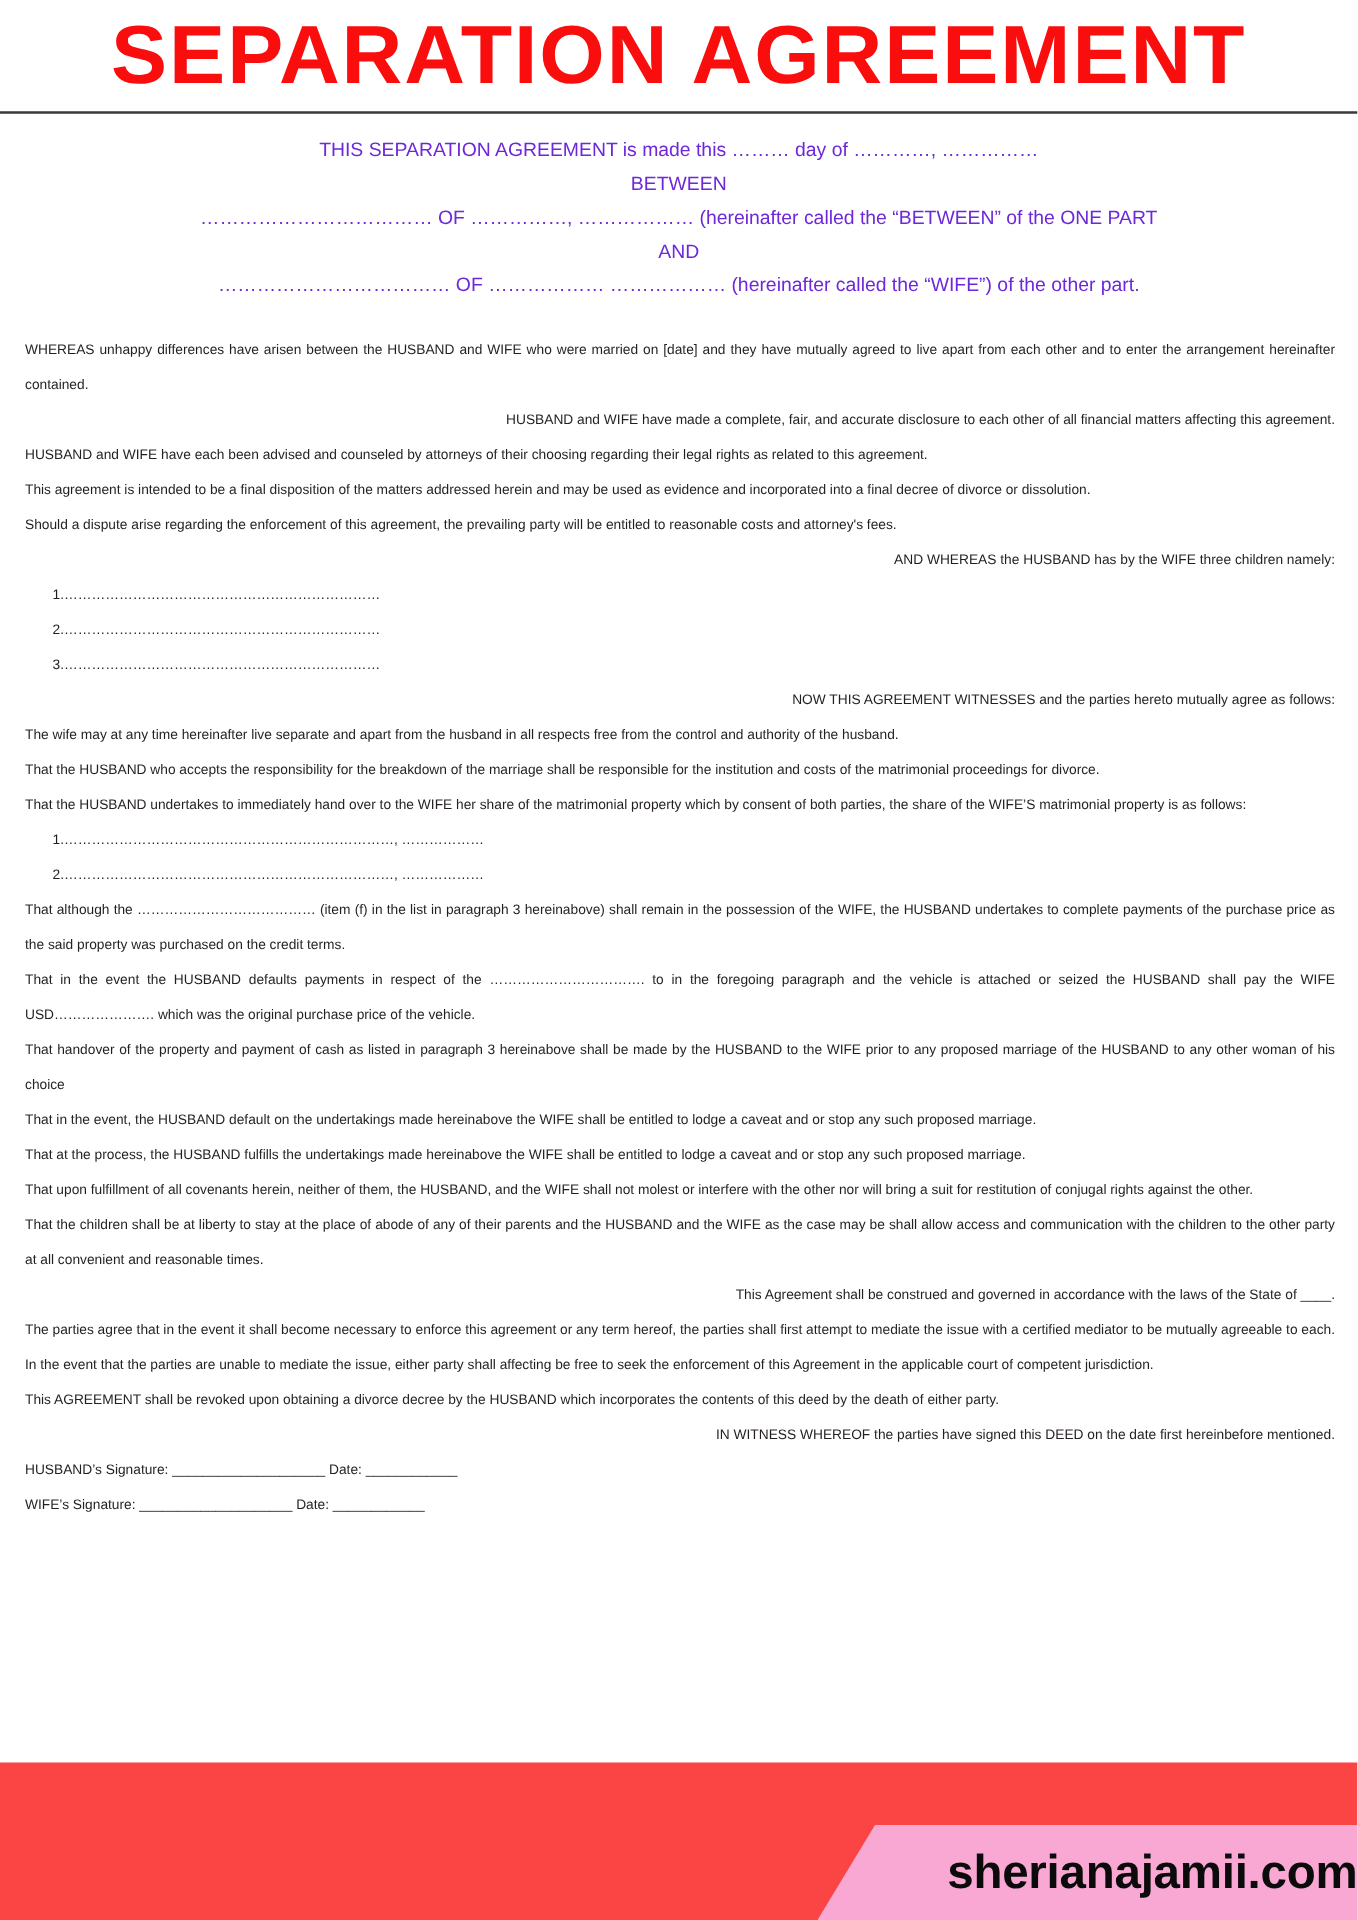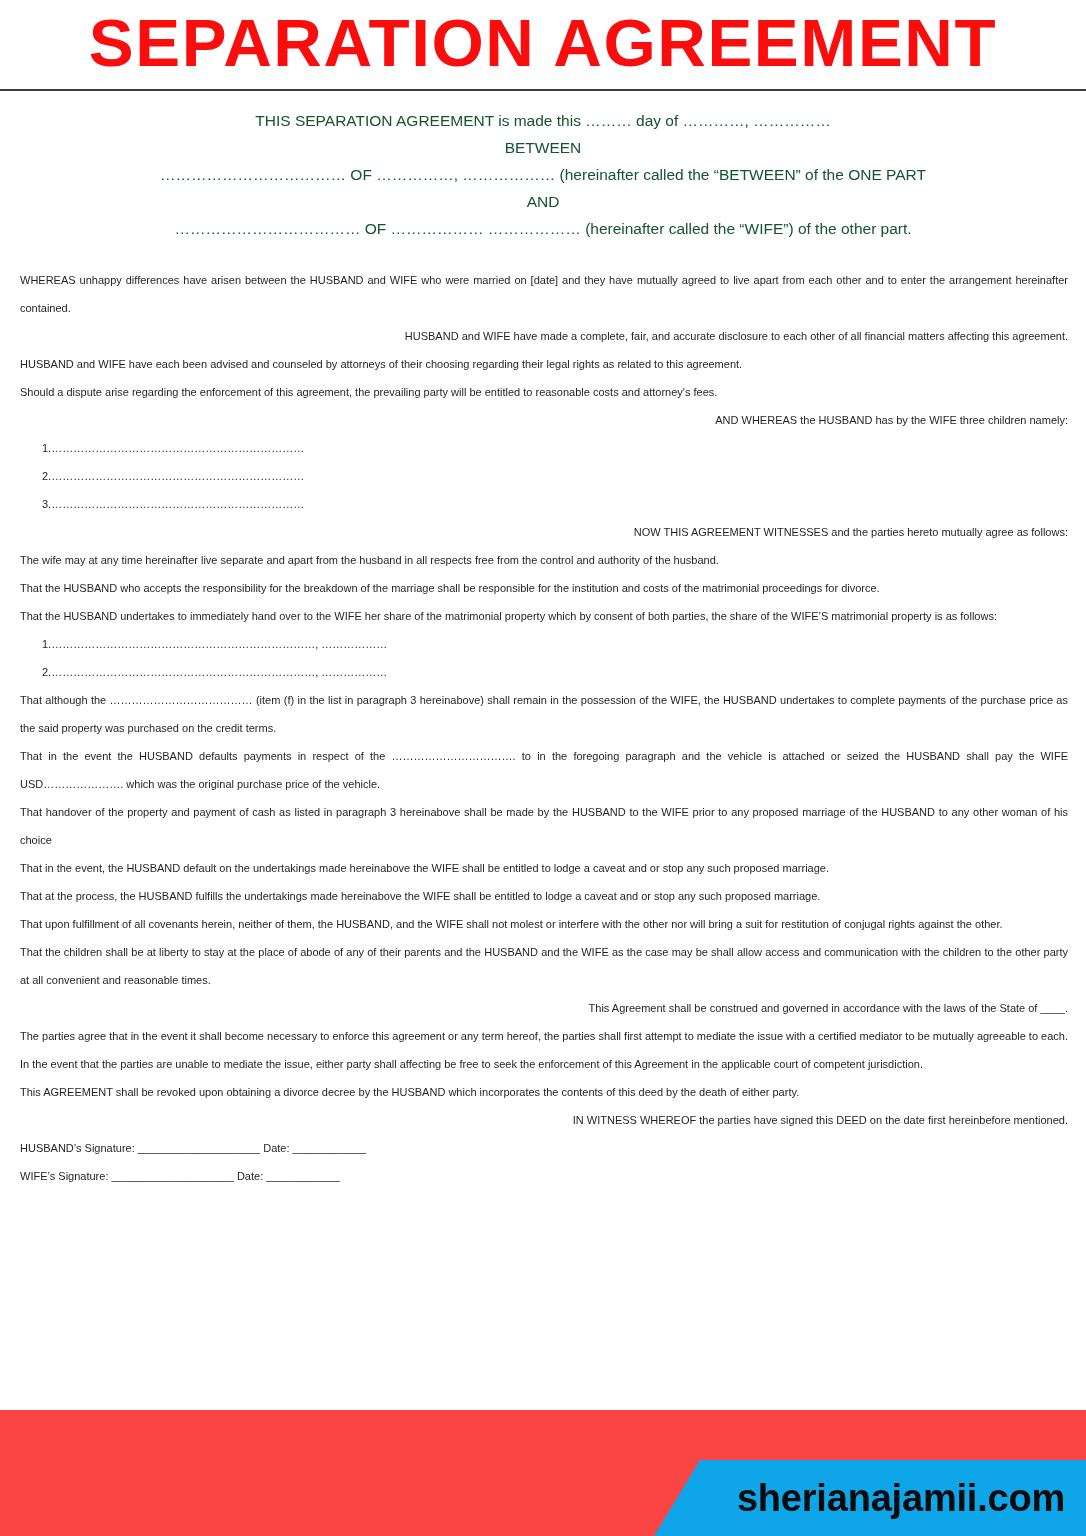--- a/index.html
+++ b/index.html
@@ -38,21 +38,21 @@
     width: 100%;
   }
 
   
   .preamble {
     margin: 16px 0 0 0;
     padding: 0 20px;
     text-align: center;
     font-size: 15.5px;
     line-height: 27px;
-    color: #14532d;
+    color: #6d28d9;
   }
   .preamble div { white-space: nowrap; }
 
   
   .body-wrap {
     padding: 0 18px 0 20px;
     margin-top: 24px;
     color: #231f20;
     font-size: 11px;
     line-height: 28px;
@@ -89,25 +89,25 @@
     height: 126px;
     background: #fb4545;
     overflow: hidden;
   }
   .footer-panel {
     position: absolute;
     right: 0;
     bottom: 0;
     width: 432px;
     height: 76px;
-    background: #0ea5e9;
+    background: #f9a8d4;
     clip-path: polygon(46px 0, 432px 0, 432px 76px, 0 76px);
     display: flex;
     align-items: center;
-    justify-content: center;
+    justify-content: flex-end;
   }
   .footer-text {
     color: #0b0b0b;
     font-family: "Liberation Sans", sans-serif;
     font-weight: bold;
     font-size: 38px;
     line-height: 40px;
     letter-spacing: -0.2px;
     white-space: nowrap;
     margin-left: 62px;
@@ -127,20 +127,21 @@
   <div>……………………………… OF ……………, ……………… (hereinafter called the “BETWEEN” of the ONE PART</div>
   <div>AND</div>
   <div>……………………………… OF ……………… ……………… (hereinafter called the “WIFE”) of the other part.</div>
 </section>
 
 <main class="body-wrap">
 
   <p class="para justify">WHEREAS unhappy differences have arisen between the HUSBAND and WIFE who were married on [date] and they have mutually agreed to live apart from each other and to enter the arrangement hereinafter contained.</p>
   <p class="para">HUSBAND and WIFE have made a complete, fair, and accurate disclosure to each other of all financial matters affecting this agreement.</p>
   <p class="para justify"> HUSBAND and WIFE have each been advised and counseled by attorneys of their choosing regarding their legal rights as related to this agreement.</p>
+  <p class="para justify">This agreement is intended to be a final disposition of the matters addressed herein and may be used as evidence and incorporated into a final decree of divorce or dissolution.</p>
   <p class="para justify">Should a dispute arise regarding the enforcement of this agreement, the prevailing party will be entitled to reasonable costs and attorney's fees.</p>
   <p class="para">AND WHEREAS the HUSBAND has by the WIFE three children namely:</p>
 
   <ul class="dotted-list">
     <li>1.……………………………………………………………</li>
     <li>2.……………………………………………………………</li>
     <li>3.……………………………………………………………</li>
   </ul>
 
   <p class="para">NOW THIS AGREEMENT WITNESSES and the parties hereto mutually agree as follows:</p>

